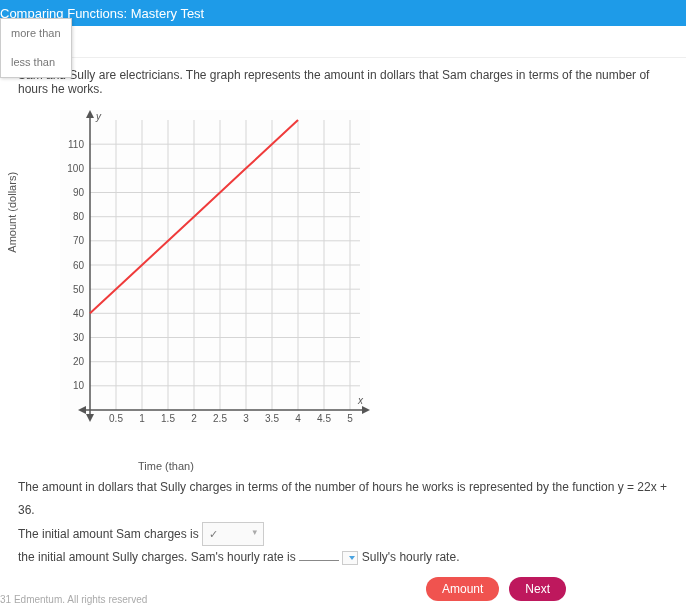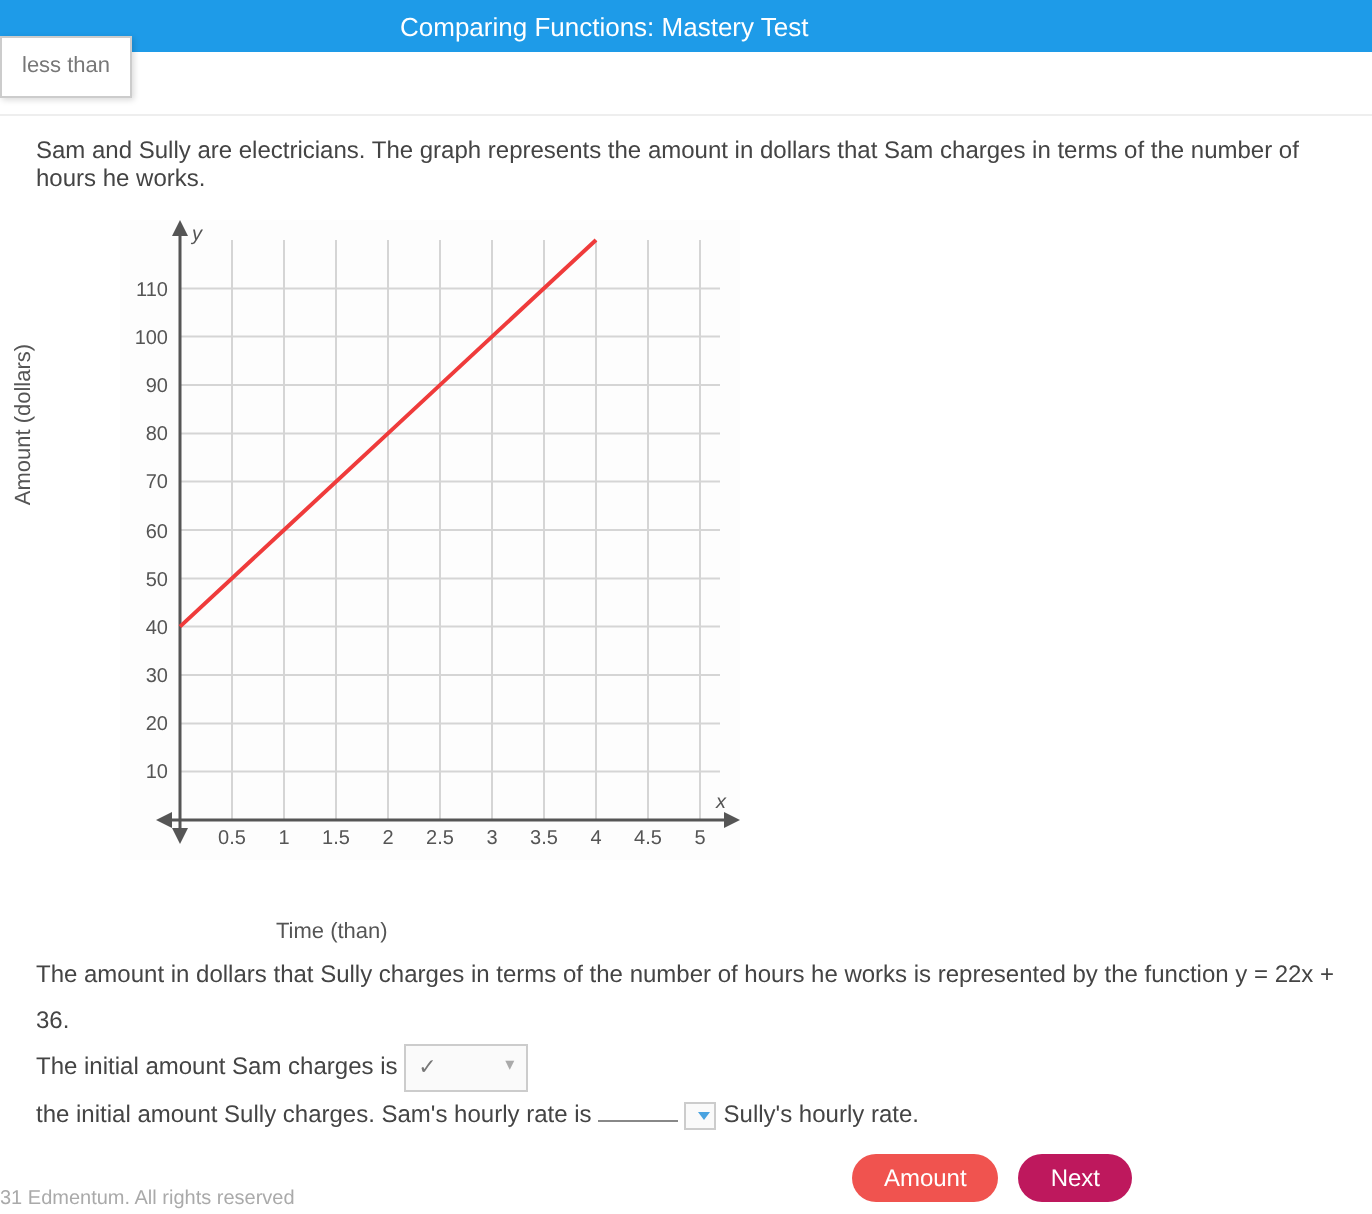--- a/index.html
+++ b/index.html
@@ -1,17 +1,17 @@
 <!DOCTYPE html>
 <html><head>
 <meta charset="utf-8">
 <style>
 *{margin:0;padding:0;box-sizing:border-box;font-family:Arial,Helvetica,sans-serif}
 body{background:#fff;width:686px;height:607px;overflow:hidden;position:relative}
-.topbar{background:#1e9be8;color:#fff;height:26px;display:flex;align-items:center;padding-left:200px;font-size:13px}
+.topbar{background:#1e9be8;color:#fff;height:26px;display:flex;align-items:center;font-size:13px}
 .qnum{padding:8px 14px;font-size:13px;color:#555;font-weight:bold;border-bottom:1px solid #eee}
 .content{padding:10px 18px;font-size:12px;color:#444}
 .instr{margin:6px 0 10px}
 .scenario{margin-bottom:6px}
 .chartwrap{position:relative;width:370px;height:370px}
 .ylabel{position:absolute;left:-6px;top:50%;transform:rotate(-90deg) translateX(50%);transform-origin:left center;font-size:11px;color:#555}
 .plot{position:absolute;left:42px;top:8px;width:310px;height:320px;background:#fdfdfd}
 .grid line{stroke:#d5d5d5;stroke-width:1}
 .axis line{stroke:#555;stroke-width:1.5}
 .tick text{font-size:10px;fill:#555}
@@ -115,20 +115,21 @@
     <span class="xlabel">Time (than)</span>
   </div>
 
   <div class="below">
     <p>The amount in dollars that Sully charges in terms of the number of hours he works is represented by the function y = 22x + 36.</p>
     <p>
       <span>The initial amount Sam charges is</span>
       <span class="dd">
         <span>✓</span><span class="caret">▾</span>
         </span></p><div class="menu">
+          <div>more than</div>
           <div>less than</div>
         </div>
       
       <span>the initial amount Sully charges. Sam's hourly rate is</span>
       <span style="display:inline-block;width:40px;border-bottom:1px solid #888;vertical-align:baseline"></span>
       <span class="smalldd"></span>
       <span>Sully's hourly rate.</span>
     <p></p>
   </div>
 </div>

